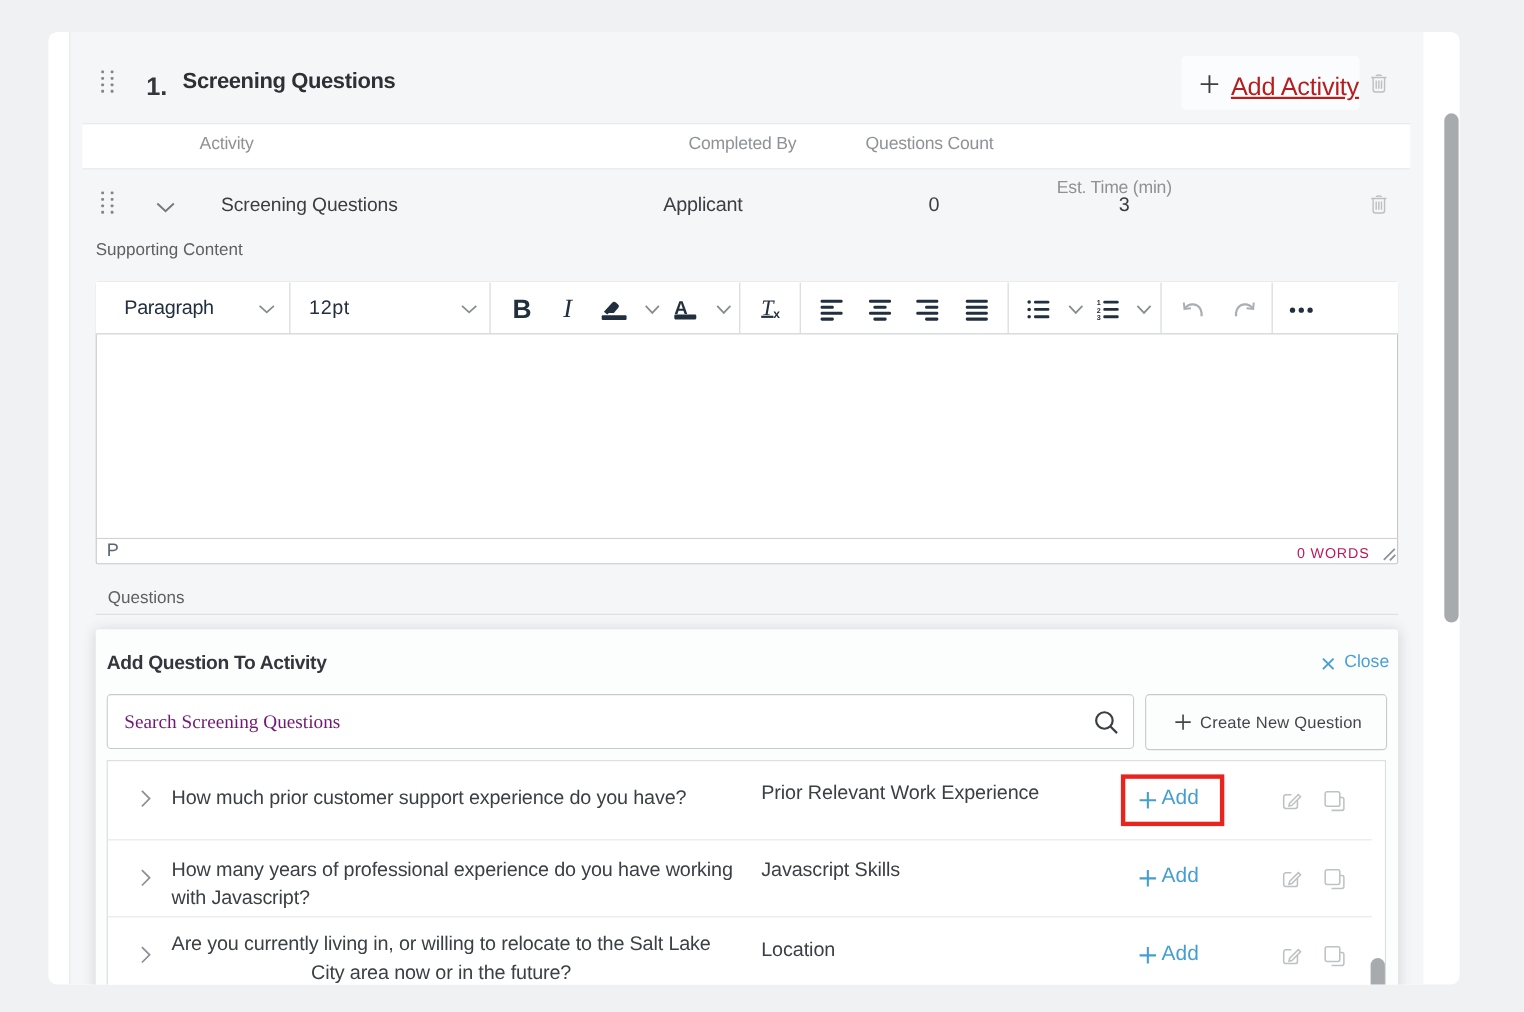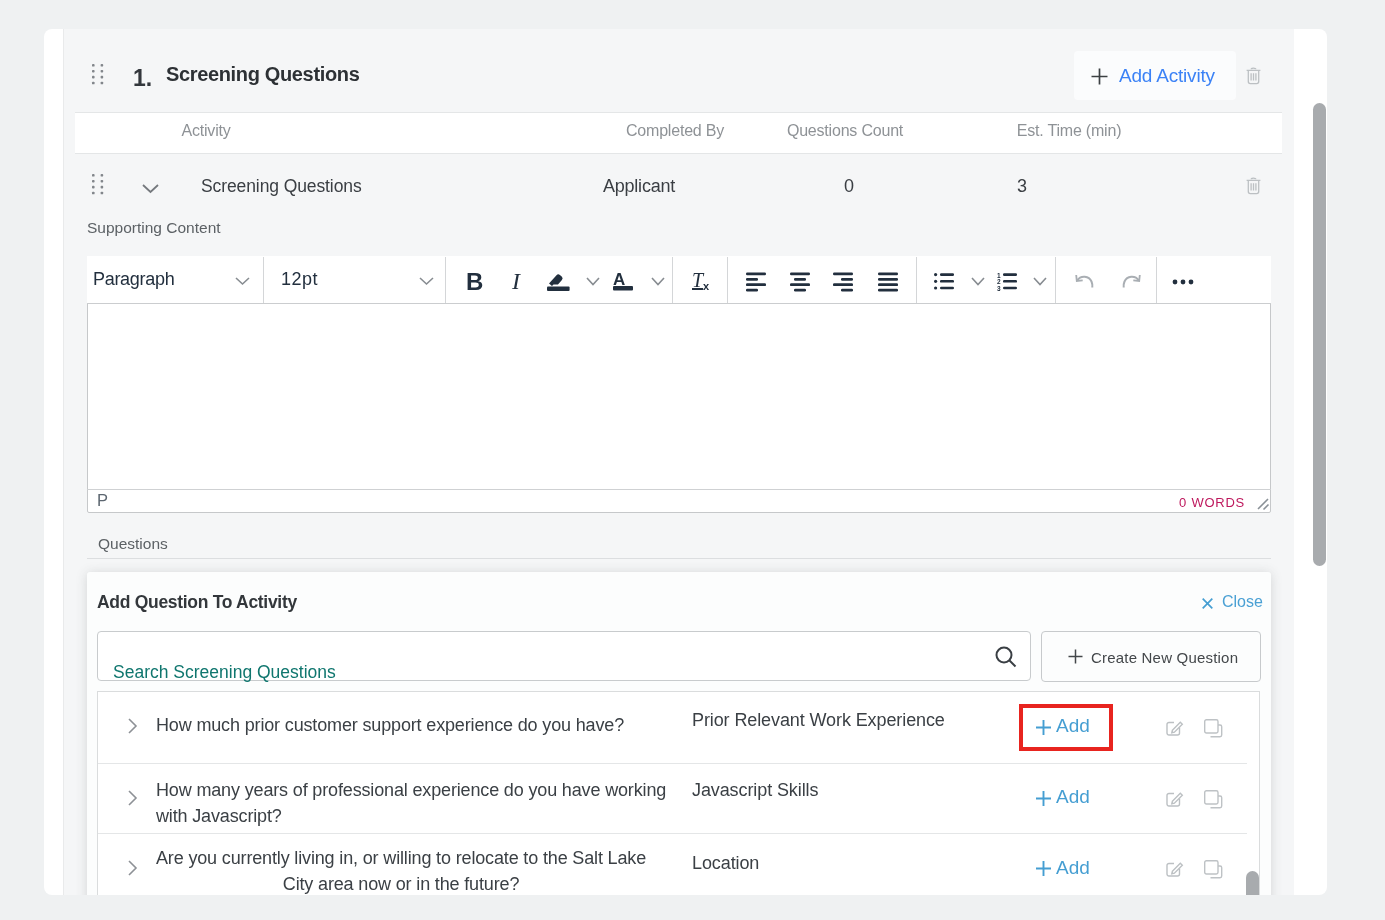--- a/index.html
+++ b/index.html
@@ -77,30 +77,30 @@
 
   <svg width="14" height="22" style="left:48px;top:35px">
       <use href="#gdots"></use>
     </svg>
   <div class="t" style="left:89px;top:36px;font-size:23px;font-weight:700;color:#33373c;">1.</div>
   <div class="t" style="left:122px;top:34px;font-size:20px;font-weight:700;color:#2d3135;letter-spacing:-0.35px;">Screening Questions</div>
   <div class="abs" id="addbtn"></div>
   <svg width="17" height="17" style="left:1047px;top:39px" fill="none" stroke="#3c4043" stroke-width="1.7">
       <path d="M8.5 0.5 V16.5 M0.5 8.5 H16.5"></path>
     </svg>
-  <div class="t" style="left:1075px;top:36px;font-size:19px;color:#3b82f6;letter-spacing:-0.2px;">Add Activity</div>
+  <div class="t" style="left:1075px;top:36px;font-size:23px;color:#b91c1c;letter-spacing:-0.2px;text-decoration:underline;">Add Activity</div>
   <svg width="15" height="17" style="left:1202px;top:38px">
       <use href="#gtrash"></use>
     </svg>
 
   <div class="abs" id="thead"></div>
   <div class="hcell ctr" style="left:162px;">Activity</div>
   <div class="hcell ctr" style="left:601px;margin-left:30px;">Completed By</div>
   <div class="hcell ctr" style="left:801px;">Questions Count</div>
-  <div class="hcell ctr" style="left:1025px;">Est. Time (min)</div>
+  <div class="hcell ctr" style="left:969px;margin-top:40px;">Est. Time (min)</div>
 
   <svg width="14" height="22" style="left:48px;top:145px">
       <use href="#gdots"></use>
     </svg>
   <svg width="17" height="9" style="left:98px;top:155px" fill="none" stroke="#75797e" stroke-width="1.8">
       <path d="M1 1 L8.5 8 L16 1"></path>
     </svg>
   <div class="t" style="left:157px;top:147px;font-size:17.5px;letter-spacing:-0.1px;">Screening Questions</div>
   <div class="t ctr" style="left:595px;top:147px;font-size:18px;letter-spacing:-0.2px;">Applicant</div>
   <div class="t ctr" style="left:805px;top:147px;font-size:18px;">0</div>
@@ -114,21 +114,21 @@
   <div class="abs" id="editor"></div>
   <div class="abs" id="statusbar"></div>
   <div class="abs" id="toolbar"></div>
   <div class="tsep" style="left:219px"></div>
   <div class="tsep" style="left:401px"></div>
   <div class="tsep" style="left:628px"></div>
   <div class="tsep" style="left:683px"></div>
   <div class="tsep" style="left:872px"></div>
   <div class="tsep" style="left:1011px"></div>
   <div class="tsep" style="left:1112px"></div>
-  <div class="t" style="left:49px;top:240px;font-size:18px;color:#222f3e;letter-spacing:-0.3px;">Paragraph</div>
+  <div class="t" style="left:69px;top:240px;font-size:18px;color:#222f3e;letter-spacing:-0.3px;">Paragraph</div>
   <svg width="15" height="8" style="left:191px;top:248px" fill="none" stroke="#878c91" stroke-width="1.6">
       <path d="M1 1 L7.5 7 L14 1"></path>
     </svg>
   <div class="t" style="left:237px;top:240px;font-size:18px;color:#222f3e;letter-spacing:0.5px;">12pt</div>
   <svg width="15" height="8" style="left:375px;top:248px" fill="none" stroke="#878c91" stroke-width="1.6">
       <path d="M1 1 L7.5 7 L14 1"></path>
     </svg>
 
   <div class="t" style="left:422px;top:239px;font-size:24px;font-weight:700;color:#222f3e;">B</div>
   <div class="t" style="left:468px;top:239px;font-size:24px;font-style:italic;color:#222f3e;font-family:'Liberation Serif',serif;">I</div>
@@ -224,21 +224,21 @@
   <div class="t" style="left:54px;top:506px;font-size:15.5px;color:#5c6165;">Questions</div>
   <div class="abs" style="left:43px;top:529px;width:1184px;height:1px;background:#dcdee0;"></div>
 
   <div class="abs" id="panel"></div>
   <div class="t" style="left:53px;top:563px;font-size:17.5px;font-weight:700;color:#33373b;letter-spacing:-0.3px;">Add Question To Activity</div>
   <svg width="11" height="11" style="left:1158px;top:569px" fill="none" stroke="#459ed2" stroke-width="1.7">
       <path d="M0.7 0.7 L10.3 10.3 M10.3 0.7 L0.7 10.3"></path>
     </svg>
   <div class="t" style="left:1178px;top:564px;font-size:16px;color:#4aa0d4;">Close</div>
   <div class="abs" id="search"></div>
-  <div class="t" style="left:69px;top:633px;font-size:17.5px;color:#0f766e;">Search Screening Questions</div>
+  <div class="t" style="left:69px;top:617px;font-size:17.5px;color:#701a75;font-family:Liberation Serif, serif;">Search Screening Questions</div>
   <svg width="22" height="22" style="left:951px;top:617px" fill="none" stroke="#3a3f44" stroke-width="2">
     <circle cx="9" cy="9" r="7.5"></circle>
       <path d="M14.5 14.5 L20.5 20.5"></path>
   </svg>
   <div class="abs" id="createbtn"></div>
   <svg width="15" height="15" style="left:1024px;top:620px" fill="none" stroke="#43474a" stroke-width="1.5">
       <path d="M7.5 0.5 V14.5 M0.5 7.5 H14.5"></path>
     </svg>
   <div class="t" style="left:1047px;top:620px;font-size:15px;color:#43474a;letter-spacing:0.2px;">Create New Question</div>
 

